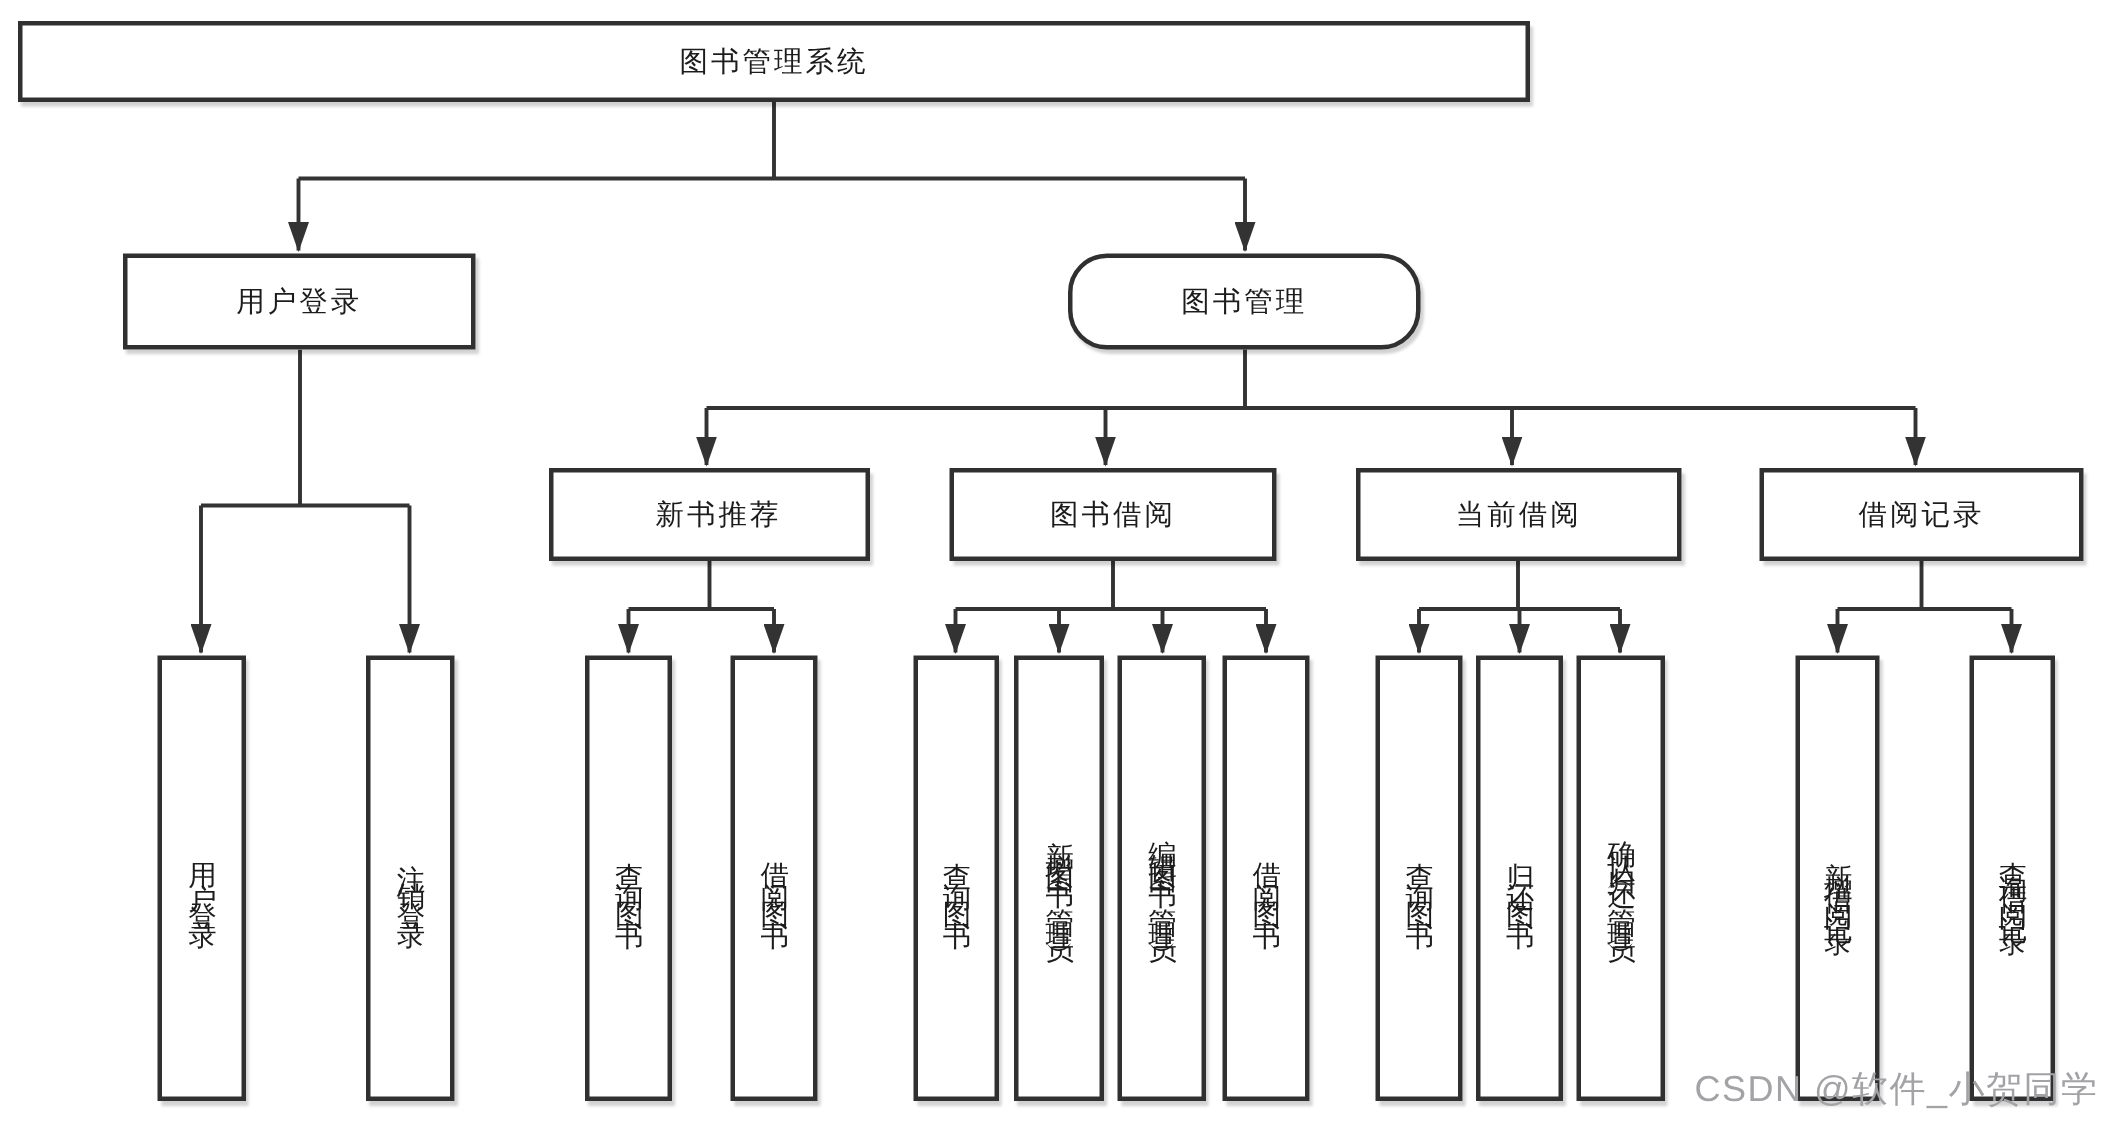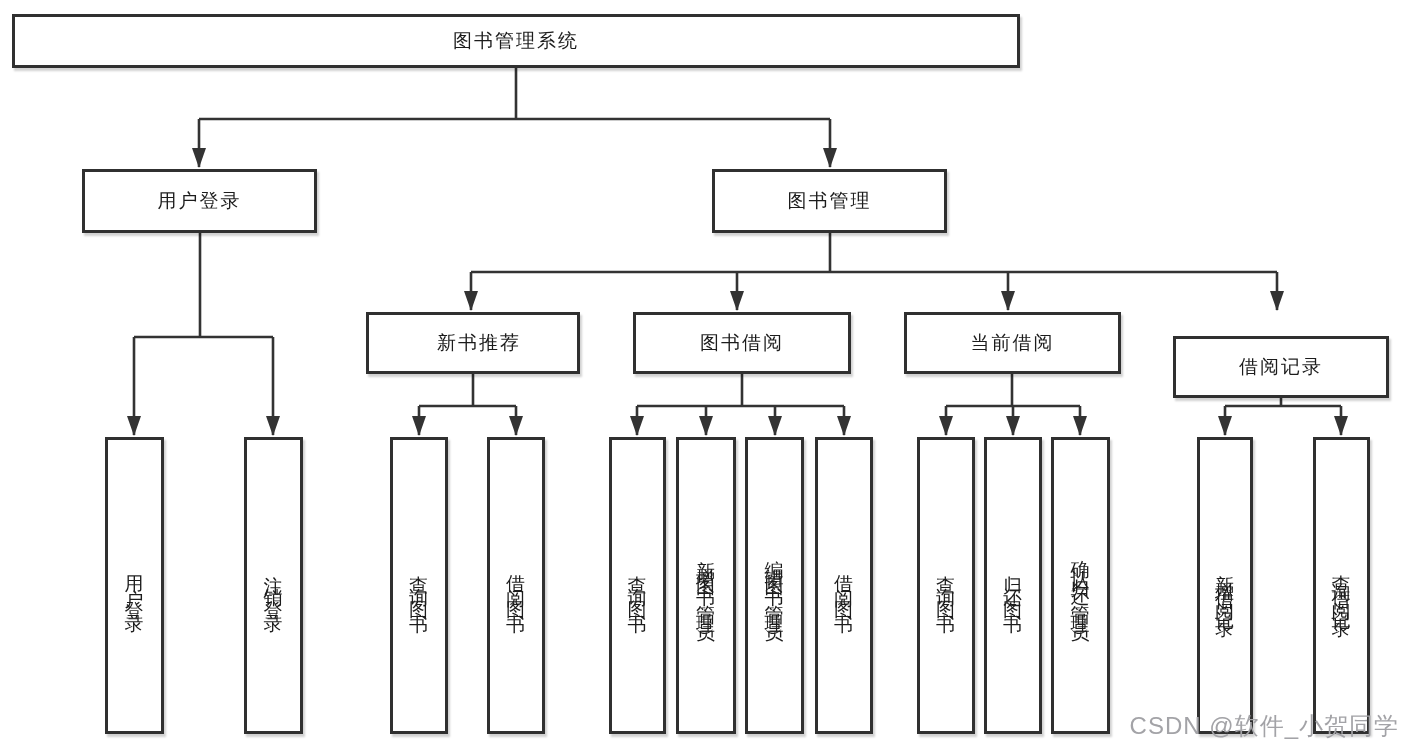--- a/index.html
+++ b/index.html
@@ -104,34 +104,34 @@
     </g>
   </svg>
 
   <div class="box" style="left:12px; top:14px; width:1008px; height:54px;text-align:right;">
     <span class="hlabel">图书管理系统</span>
   </div>
 
   <div class="box" style="left:82px; top:169px; width:235px; height:64px;">
     <span class="hlabel">用户登录</span>
   </div>
-  <div class="box" style="left:712px; top:169px; width:235px; height:64px;">
+  <div class="box" style="left:712px; top:169px; width:235px; height:64px;border-radius:26px;">
     <span class="hlabel">图书管理</span>
   </div>
 
   <div class="box" style="left:366px; top:312px; width:214px; height:62px;padding-left:12px;">
     <span class="hlabel">新书推荐</span>
   </div>
   <div class="box" style="left:904px; top:312px; width:217px; height:62px;">
     <span class="hlabel">当前借阅</span>
   </div>
   <div class="box" style="left:633px; top:312px; width:218px; height:62px;">
     <span class="hlabel">图书借阅</span>
   </div>
-  <div class="box" style="left:1173px; top:312px; width:216px; height:62px;margin-top:24px;">
+  <div class="box" style="left:1173px; top:312px; width:216px; height:62px;">
     <span class="hlabel">借阅记录</span>
   </div>
 
   <div class="box" style="left:105px; top:437px; width:59px; height:297px;">
     <span class="vlabel vs">用户登录</span>
   </div>
   <div class="box" style="left:244px; top:437px; width:59px; height:297px;">
     <span class="vlabel vs">注销登录</span>
   </div>
 

